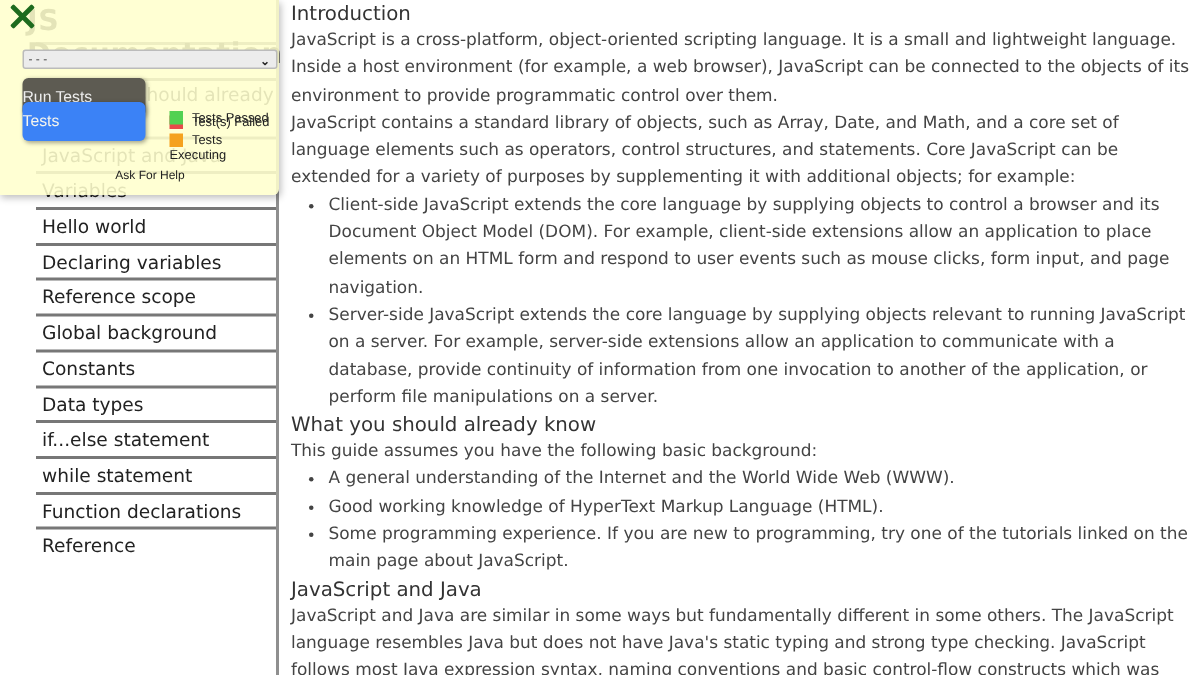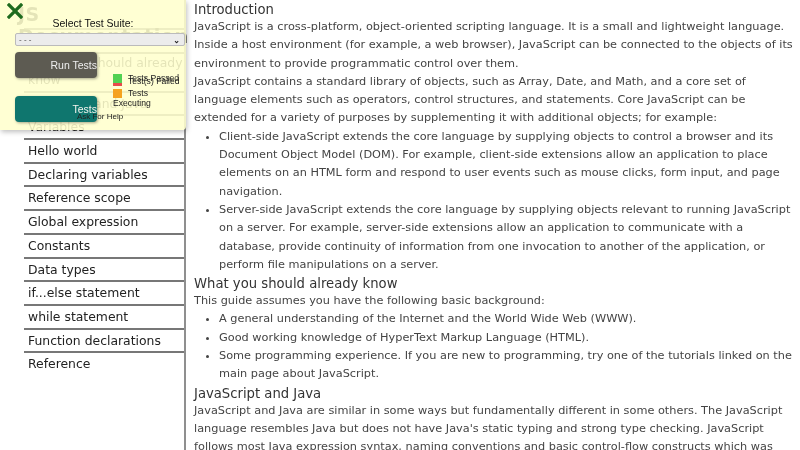--- a/index.html
+++ b/index.html
@@ -70,25 +70,25 @@
     background: #ececec; border: 1px solid #bbb; border-radius: 2px;
     font-size: 8px; color: #444; box-sizing: border-box;
     padding-left: 3px; line-height: 11px;
   }
   #suite-select .chev {
     position: absolute; right: 4px; top: 1px; font-size: 8px; color: #222; font-weight: bold;
   }
   .btn {
     position: absolute; left: 15px; width: 82px; height: 26px;
     border-radius: 4px; color: #eee; font-size: 10.5px;
-    text-align: right; line-height: 26px; cursor: pointer;
+    text-align: left; line-height: 26px; cursor: pointer;
     box-shadow: 1px 1px 3px rgba(0,0,0,0.35);
   }
   #run-tests-btn { top: 52px; background: #5d5b52; }
-  #tests-btn { top: 96px; background: #0f766e; color: #f4f4ee; }
+  #tests-btn { top: 68px; background: #3b82f6; color: #f4f4ee; }
   .legend {
     position: absolute; left: 113px; font-size: 8.6px; color: #222;
   }
   .legend .sw {
     display: inline-block; width: 9px; height: 9px; vertical-align: -2px; margin-right: 6px;
   }
   #legend-failed { top: 64px; margin-top: 12px; }
   #legend-passed { top: 73px; }
   #legend-exec { top: 88px; }
   #ask-help {
@@ -102,21 +102,21 @@
 <nav id="navbar">
   <header>JS Documentation</header>
   <ul>
     <li>Introduction</li>
     <li class="wrap">What you should already know</li>
     <li>JavaScript and Java</li>
     <li>Variables</li>
     <li>Hello world</li>
     <li>Declaring variables</li>
     <li>Reference scope</li>
-    <li>Global expression</li>
+    <li>Global background</li>
     <li>Constants</li>
     <li>Data types</li>
     <li>if...else statement</li>
     <li>while statement</li>
     <li>Function declarations</li>
     <li class="last">Reference</li>
   </ul>
 </nav>
 
 <main id="main-doc">
@@ -144,21 +144,20 @@
 
   </section>
 </main>
 
 <div id="fcc-test-suite">
   <span id="close-btn">
     <svg width="16" height="16" viewBox="0 0 16 16">
       <path d="M2 2 L14 14 M14 2 L2 14" stroke="#1e6b1e" stroke-width="3.2" stroke-linecap="square"></path>
     </svg>
   </span>
-  <div id="suite-label">Select Test Suite:</div>
   <div id="suite-select">
     <span>- - -</span>
     <span class="chev">⌄</span>
   </div>
   <div id="run-tests-btn" class="btn">Run Tests</div>
   <div id="tests-btn" class="btn">Tests</div>
 
   <div id="legend-failed" class="legend">
     <span class="sw" style="background:#e84a4a"></span><span>Test(s) Failed</span>
   </div>

